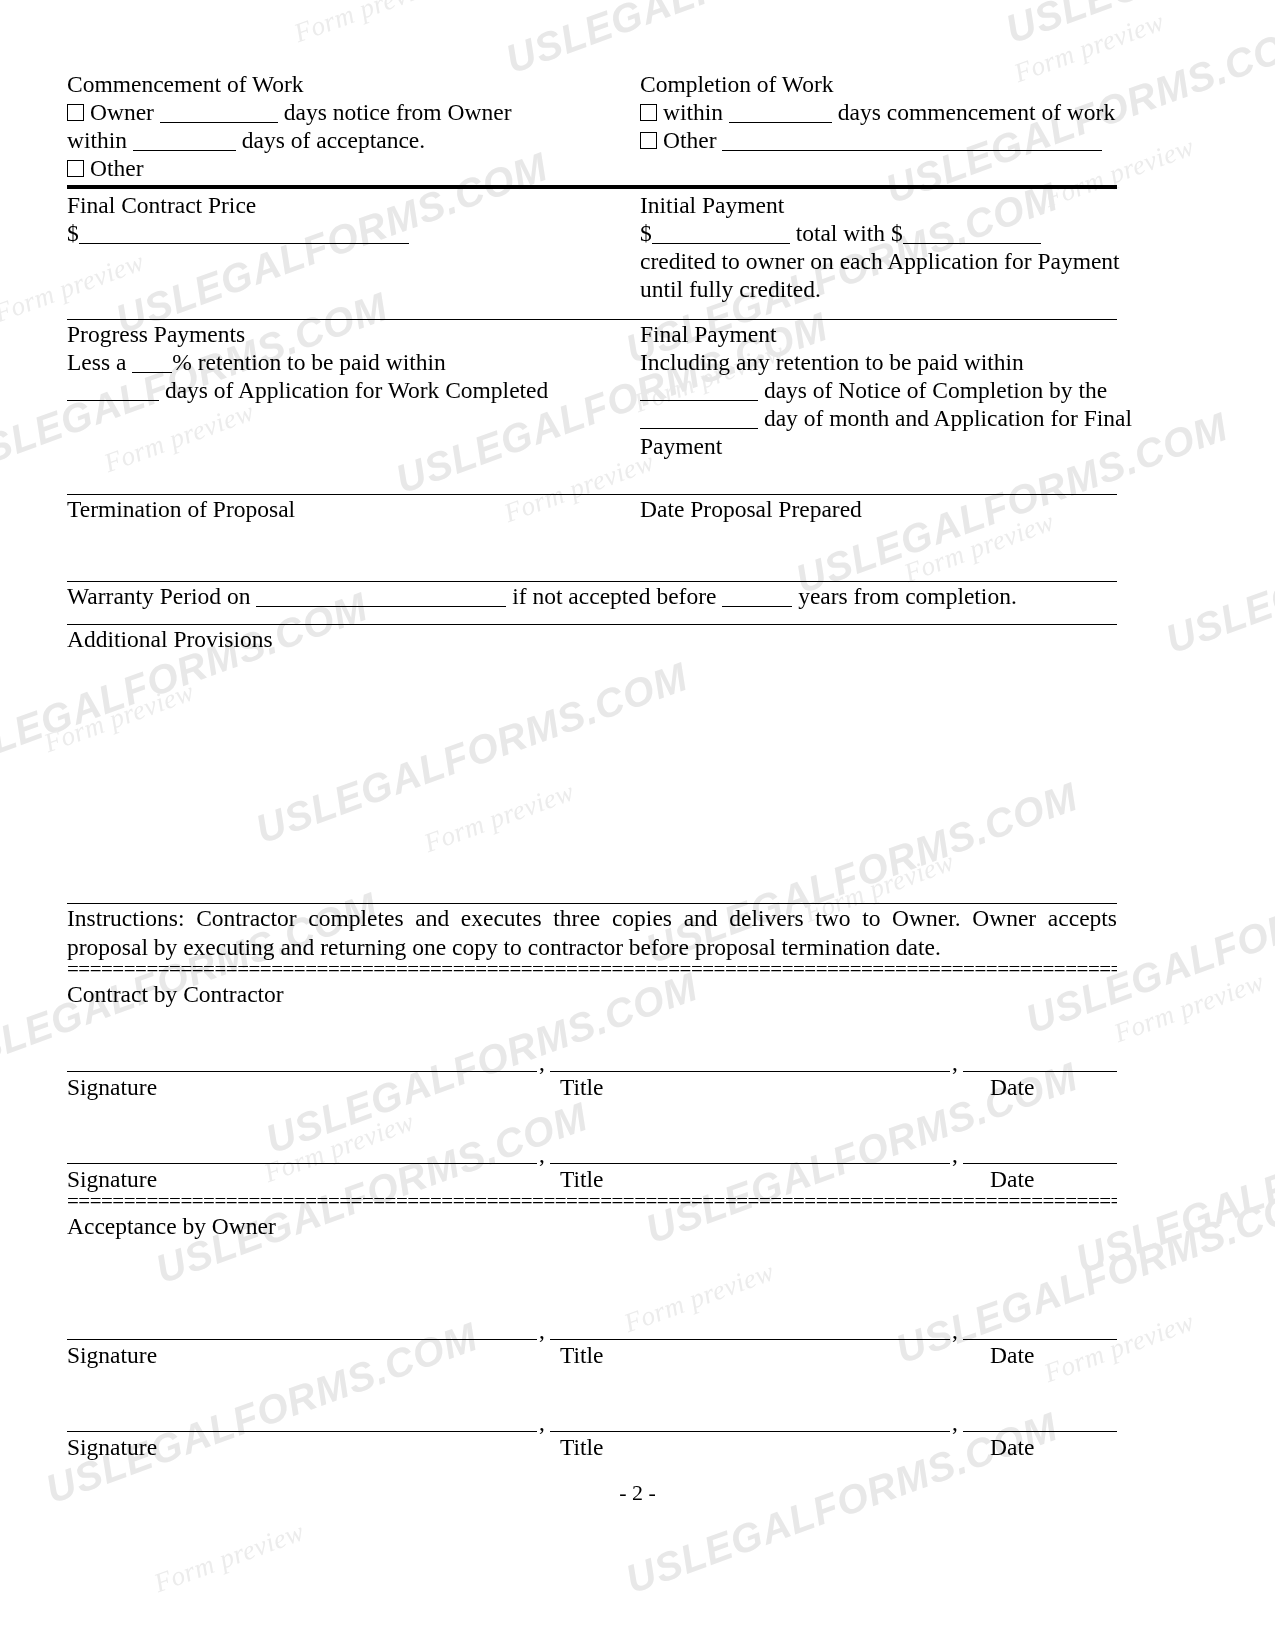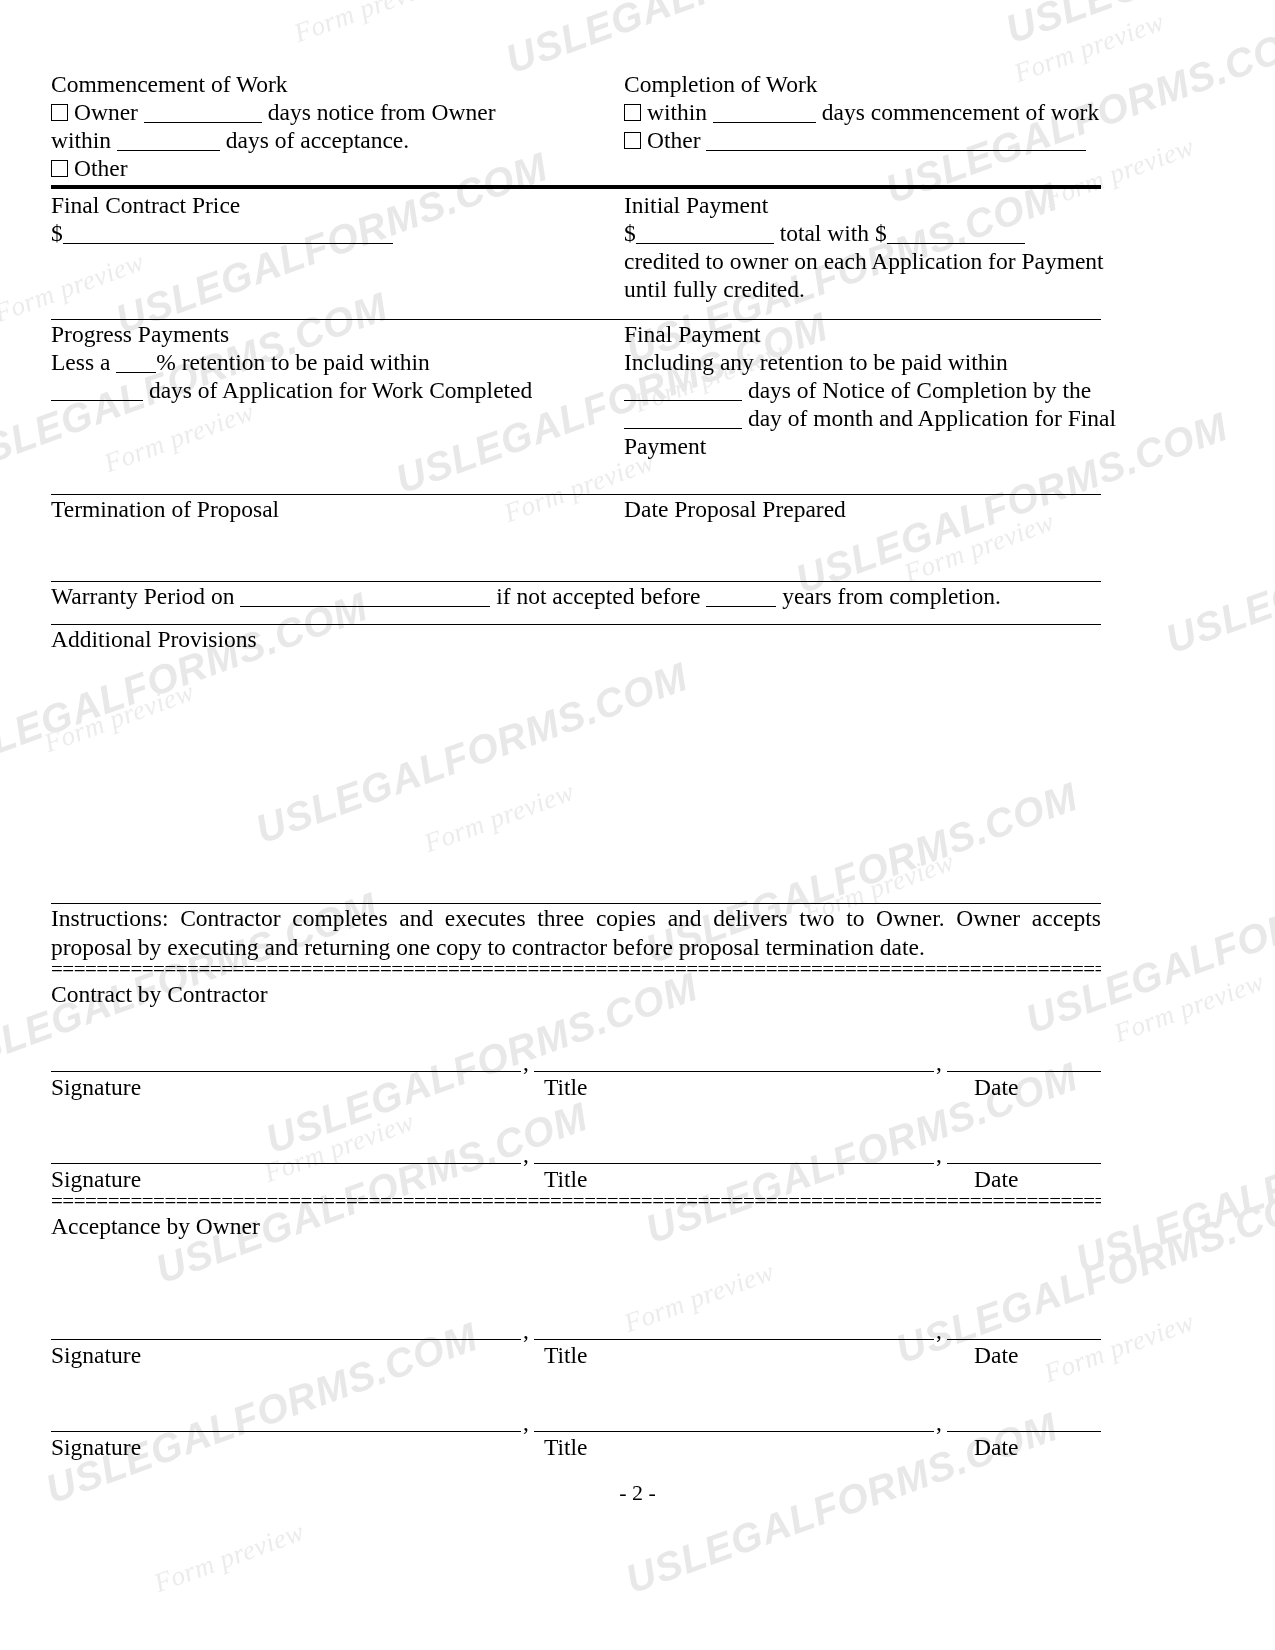--- a/index.html
+++ b/index.html
@@ -50,21 +50,21 @@
   }
 
   
   .content {
     position: relative;
     z-index: 10;
     padding: 0;
   }
   .sheet {
     position: absolute;
-    left: 51px;
+    left: 67px;
     top: 70px;
     width: 1050px;
   }
 
   .row {
     display: flex;
     width: 100%;
   }
   .col-l { width: 573px; flex: 0 0 573px; }
   .col-r { width: 477px; flex: 0 0 477px; }

